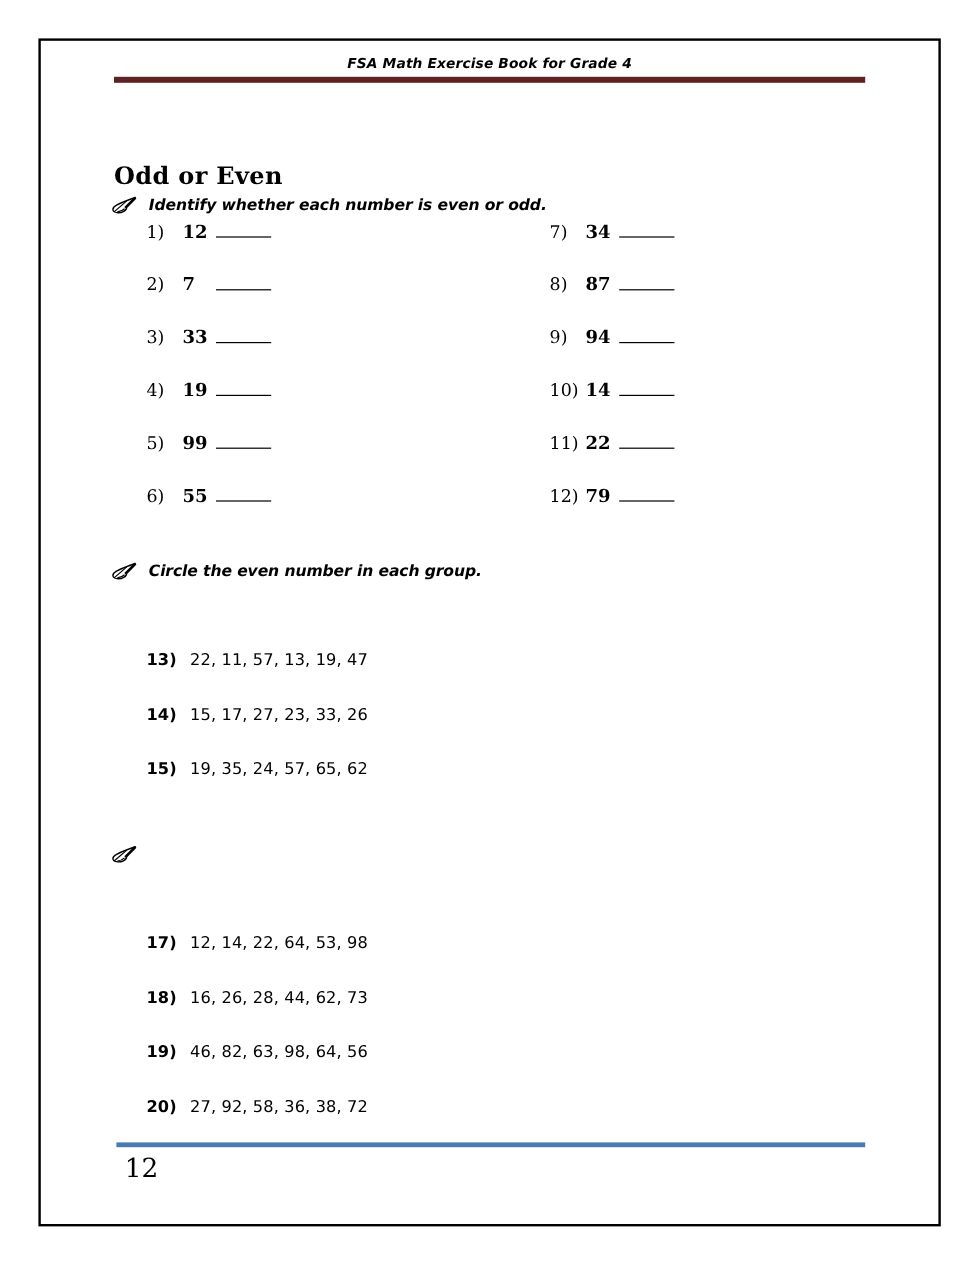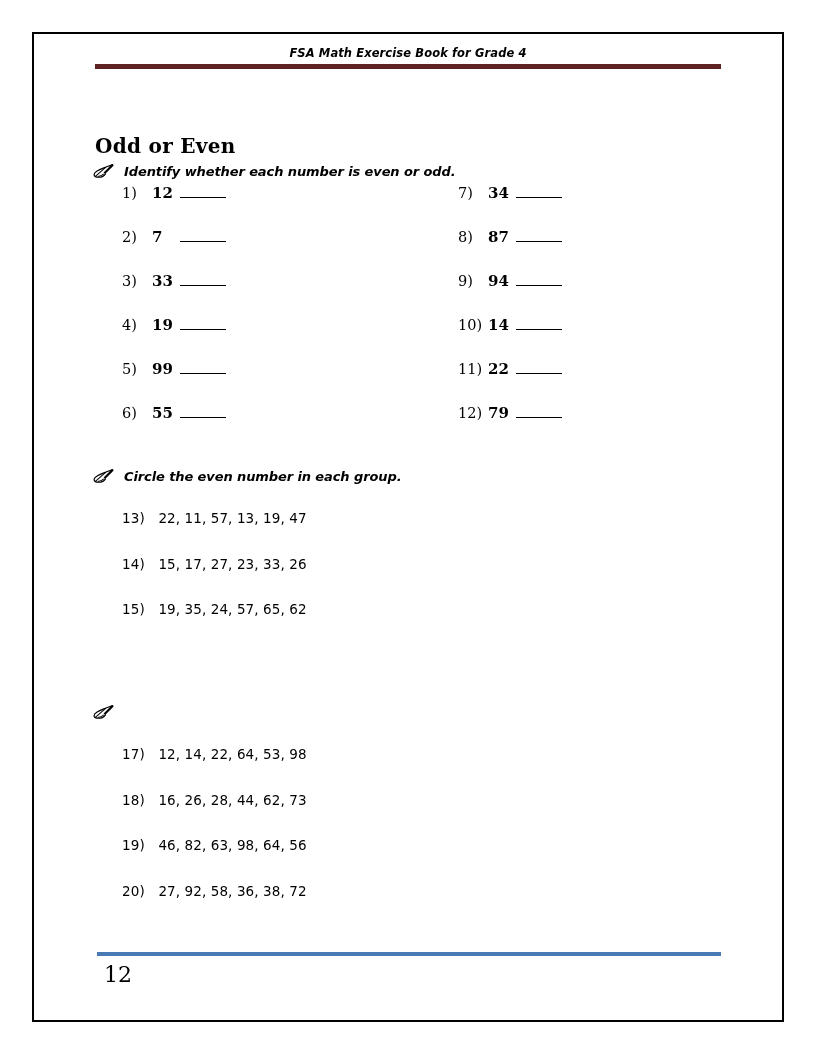--- a/index.html
+++ b/index.html
@@ -142,21 +142,22 @@
   .group-row {
     height: 45.5px;
     font-family: "DejaVu Sans", sans-serif;
     font-size: 13.5px;
     white-space: nowrap;
     letter-spacing: 0.1px;
   }
   .group-row .g-num {
     display: inline-block;
     min-width: 32px;
-    font-weight: normal;
+    font-weight: bold;
+    margin-top: 32px;
   }
   .group-row .g-vals {
     display: inline;
   }
 
   
   .footer-rule {
     position: absolute;
     left: 97px;
     top: 952px;

